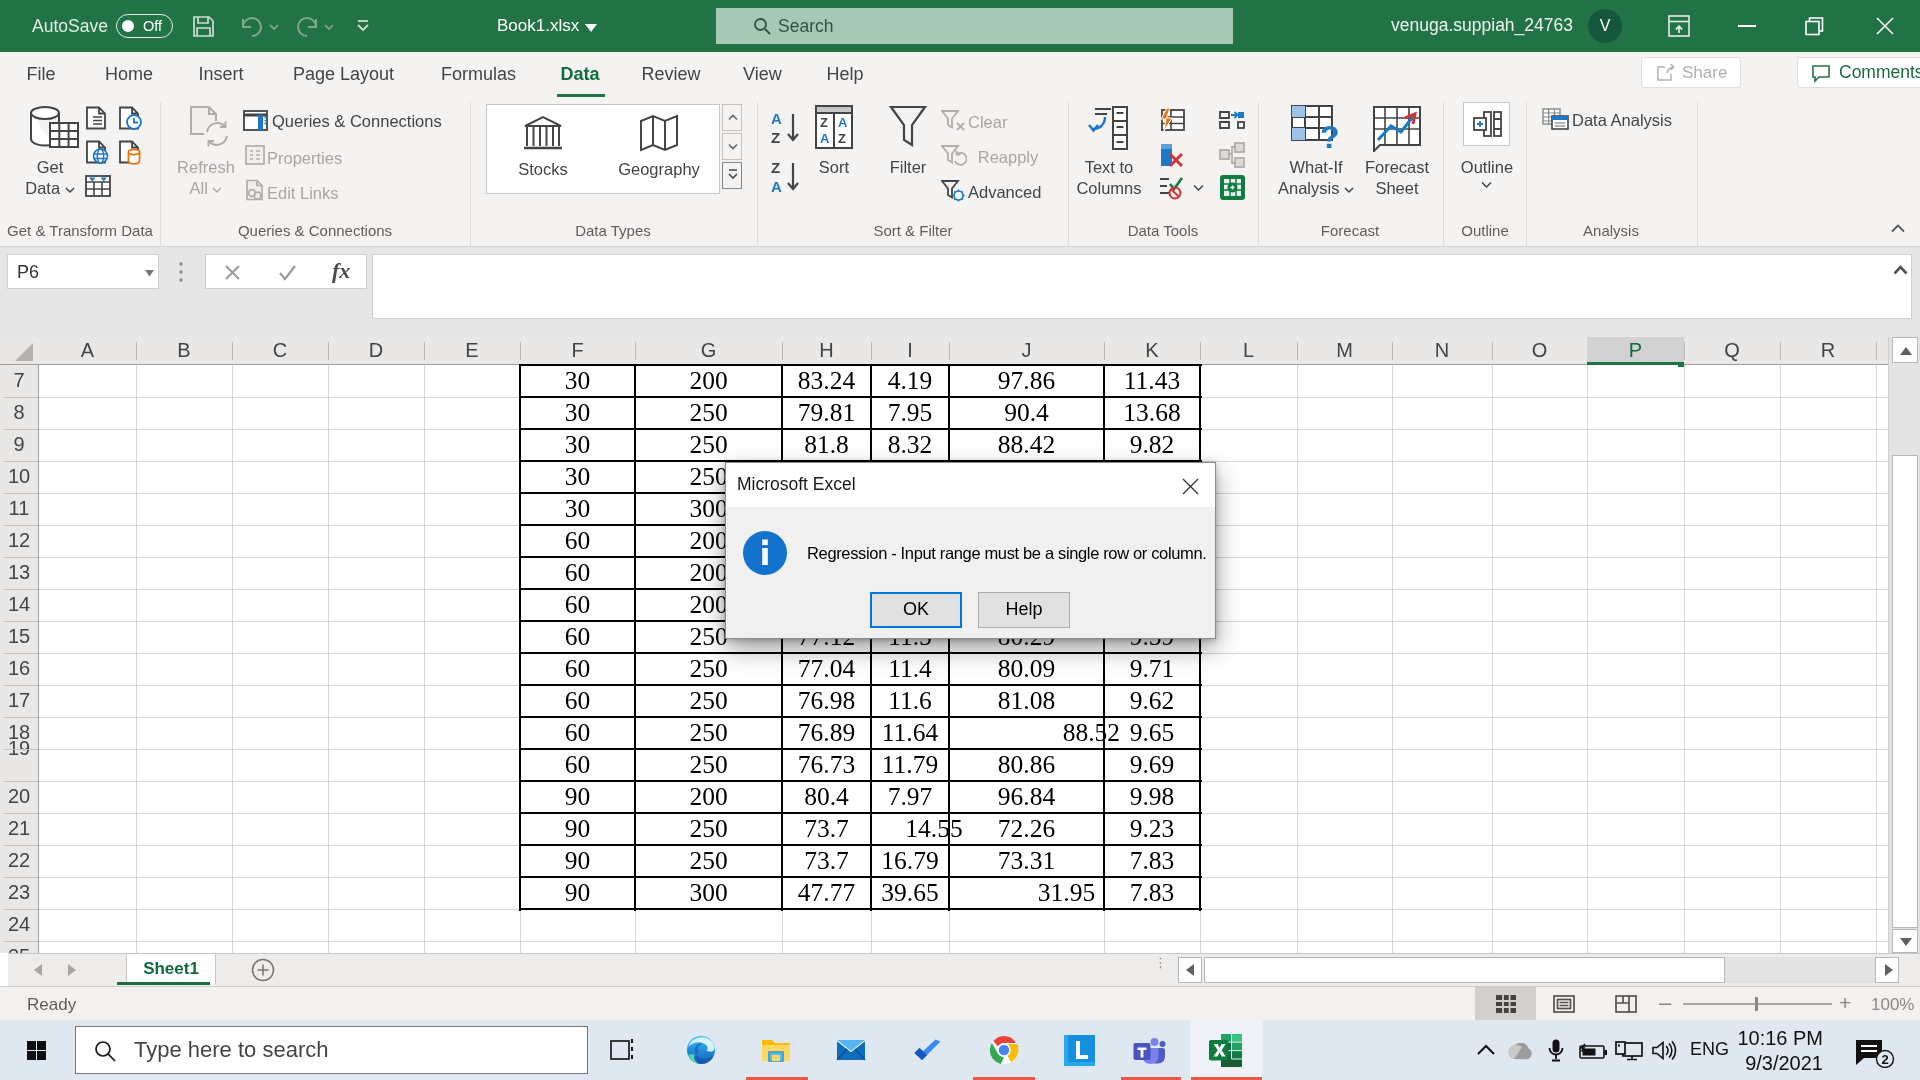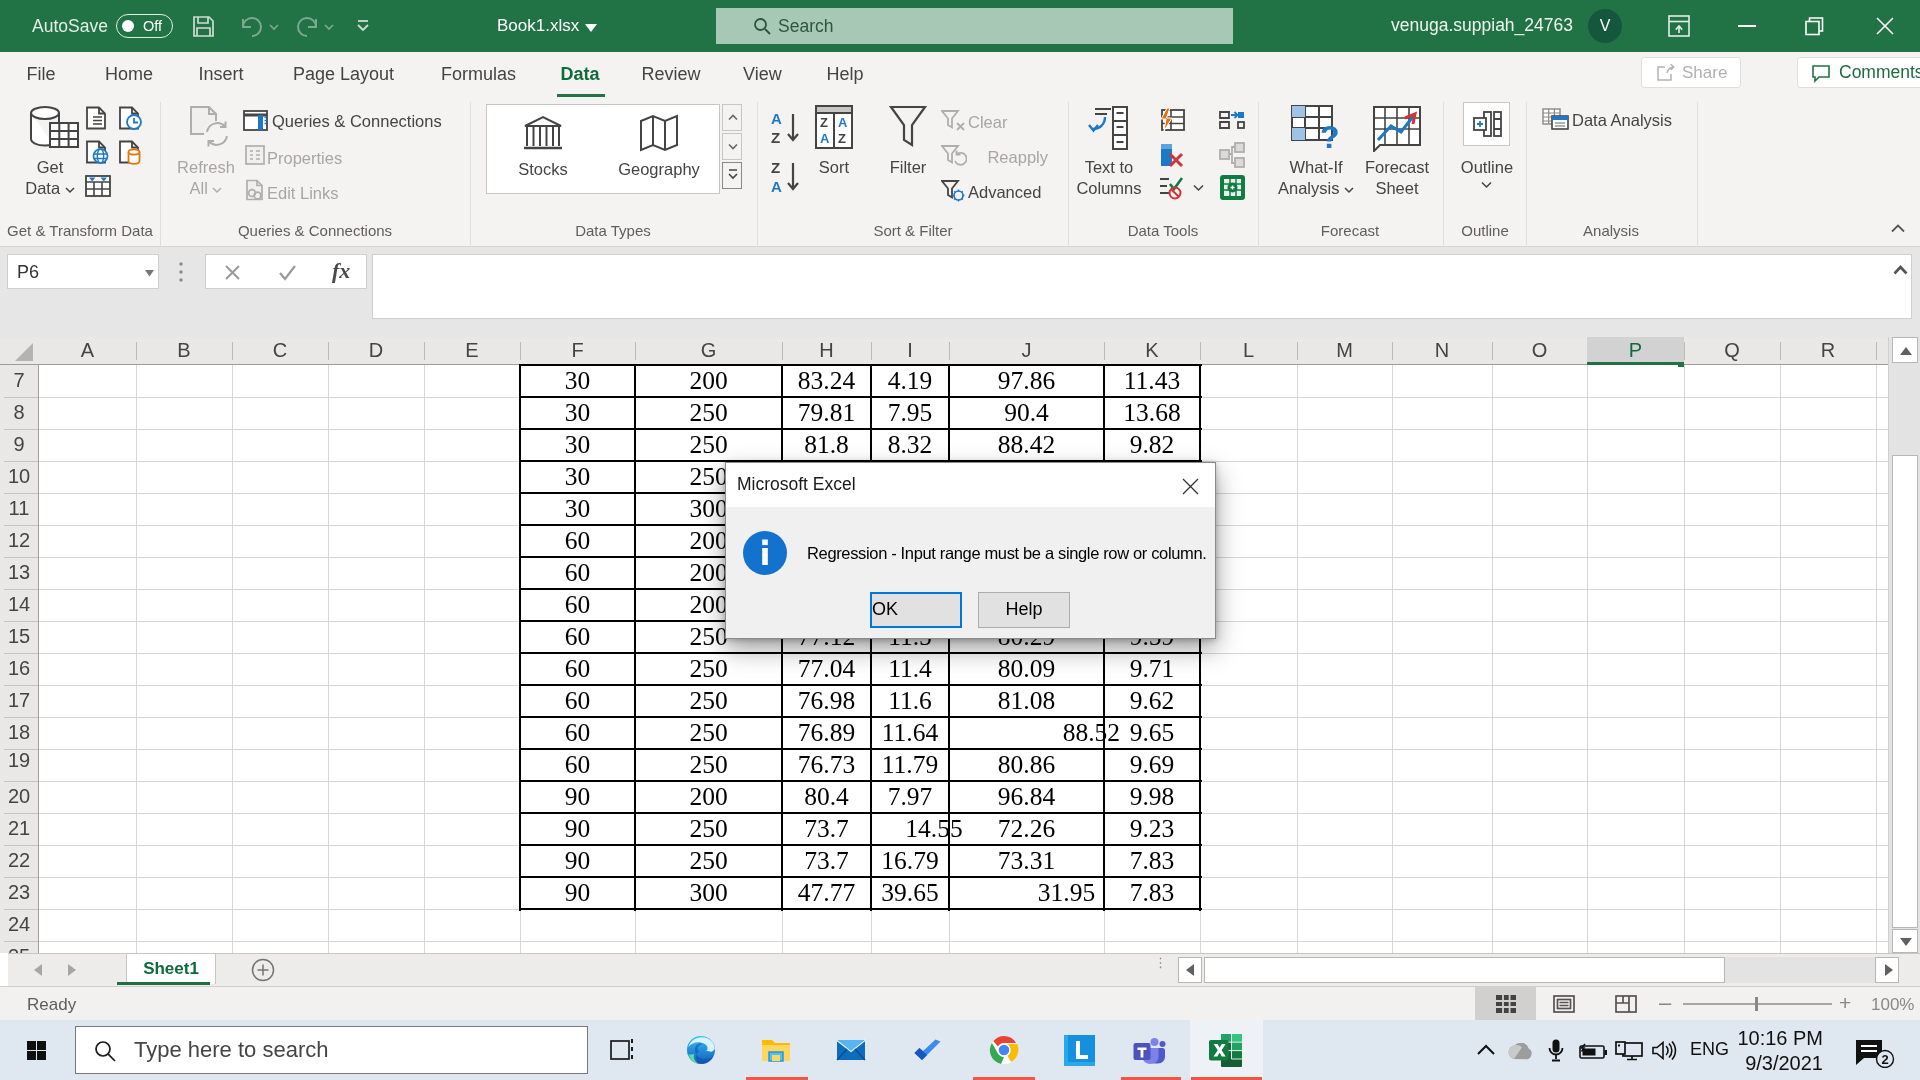--- a/index.html
+++ b/index.html
@@ -301,21 +301,21 @@
 <div class="rlbl" style="left:878px;top:60px;width:60px;">Filter</div>
 <svg class="a" style="left:941px;top:13px" width="26" height="22" viewBox="0 0 26 22" fill="none" stroke="#b0aeac" stroke-width="1.8">
 <path d="M1 1 h16 L11 8.5 v9 l-4-2.5 v-6.5 z"></path>
       <path d="M16 13 l7 7 m0-7 l-7 7"></path>
 </svg>
 <div class="rlbl dis" style="left:968px;top:15px;width:80px;text-align:left;">Clear</div>
 <svg class="a" style="left:941px;top:48px" width="26" height="22" viewBox="0 0 26 22" fill="none" stroke="#b0aeac" stroke-width="1.8">
 <path d="M1 1 h16 L11 8.5 v9 l-4-2.5 v-6.5 z"></path>
       <path d="M14 16 a6 6 0 1 0 2-7 m-.5-3.5 v4 h4"></path>
 </svg>
-<div class="rlbl dis" style="left:968px;top:50px;width:80px;text-align:right;">Reapply</div>
+<div class="rlbl dis" style="left:968px;top:50px;width:80px;text-align:center;">Reapply</div>
 <svg class="a" style="left:941px;top:83px" width="26" height="22" viewBox="0 0 26 22" fill="none">
 <path d="M1 1 h16 L11 8.5 v9 l-4-2.5 v-6.5 z" stroke="#444" stroke-width="1.8"></path>
 <circle cx="17.5" cy="15.5" r="4.5" fill="none" stroke="#1d79c7" stroke-width="1.6"></circle>
 <path d="M17.5 9.5 v2 M17.5 19.5 v2 M11.5 15.5 h2 M21.5 15.5 h2 M13.3 11.3 l1.4 1.4 M20.3 18.3 l1.4 1.4 M13.3 19.7 l1.4-1.4 M20.3 12.7 l1.4-1.4" stroke="#1d79c7" stroke-width="1.4"></path>
 </svg>
 <div class="rlbl" style="left:968px;top:85px;width:90px;text-align:left;">Advanced</div>
 <svg class="a" style="left:1087px;top:8px" width="44" height="46" viewBox="0 0 44 46">
 <path d="M8 4 h16 M8 9 h12" stroke="#444" stroke-width="2"></path>
 <path d="M18 12 C18 19 13 24 6 24" fill="none" stroke="#1d79c7" stroke-width="2.4"></path>
 <path d="M2 20 l4.5 5.5 4.5-5.5" fill="none" stroke="#1d79c7" stroke-width="2.4"></path>
@@ -492,21 +492,21 @@
 <div class="rh" style="top:224px;">14</div>
 <div class="rhsep" style="top:224px;"></div>
 <div class="rh" style="top:256px;">15</div>
 <div class="rhsep" style="top:256px;"></div>
 <div class="rh" style="top:288px;">16</div>
 <div class="rhsep" style="top:288px;"></div>
 <div class="rh" style="top:320px;">17</div>
 <div class="rhsep" style="top:320px;"></div>
 <div class="rh" style="top:352px;">18</div>
 <div class="rhsep" style="top:352px;"></div>
-<div class="rh" style="top:380px;text-align:center;">19</div>
+<div class="rh" style="top:368px;text-align:center;">19</div>
 <div class="rhsep" style="top:384px;"></div>
 <div class="rh" style="top:416px;">20</div>
 <div class="rhsep" style="top:416px;"></div>
 <div class="rh" style="top:448px;">21</div>
 <div class="rhsep" style="top:448px;"></div>
 <div class="rh" style="top:480px;">22</div>
 <div class="rhsep" style="top:480px;"></div>
 <div class="rh" style="top:512px;">23</div>
 <div class="rhsep" style="top:512px;"></div>
 <div class="rh" style="top:544px;">24</div>
@@ -697,21 +697,21 @@
 <svg class="a" style="left:456px;top:15px" width="17" height="17" viewBox="0 0 17 17" stroke="#333" stroke-width="1.3" fill="none">
       <path d="M1 1 L16 16 M16 1 L1 16"></path>
     </svg>
 <circle1></circle1>
 <svg class="a" style="left:16px;top:67px" width="46" height="46" viewBox="0 0 46 46">
 <circle cx="23" cy="23" r="22" fill="#1272ce"></circle>
 <rect x="20.2" y="18" width="5.6" height="17" fill="#fff"></rect>
 <rect x="20.2" y="9.5" width="5.6" height="5.6" fill="#fff"></rect>
 </svg>
 <div class="a" style="left:81px;top:81px;font-size:16.5px;letter-spacing:-0.35px;color:#000;white-space:nowrap;">Regression - Input range must be a single row or column.</div>
-<div class="a" style="left:144px;top:129px;width:92px;height:36px;background:#e1e1e1;border:2px solid #0078d7;text-align:left;font-size:18px;color:#000;line-height:31px;">OK</div>
+<div class="a" style="left:144px;top:129px;width:92px;height:36px;background:#e1e1e1;border:2px solid #0078d7;text-align:center;font-size:18px;color:#000;line-height:31px;">OK</div>
 <div class="a" style="left:252px;top:129px;width:92px;height:36px;background:#e1e1e1;border:1px solid #adadad;text-align:center;font-size:18px;color:#000;line-height:33px;">Help</div>
 </div>
 <div id="tabbar" class="a">
 <svg class="a" style="left:24px;top:9px" width="12" height="14" viewBox="0 0 12 14">
       <path d="M10 1 L2 7 L10 13 z" fill="#a8a6a4"></path>
     </svg>
 <svg class="a" style="left:58px;top:9px" width="12" height="14" viewBox="0 0 12 14">
       <path d="M2 1 L10 7 L2 13 z" fill="#a8a6a4"></path>
     </svg>
 <div id="sheettab"><span>Sheet1</span></div>

